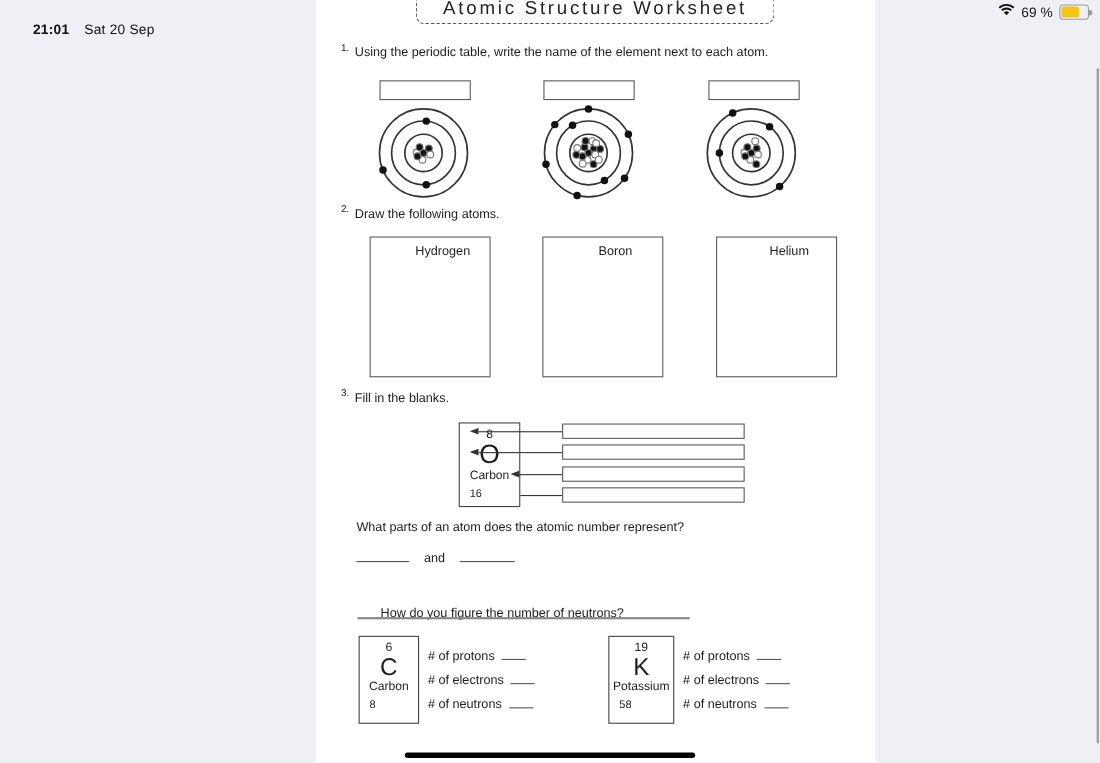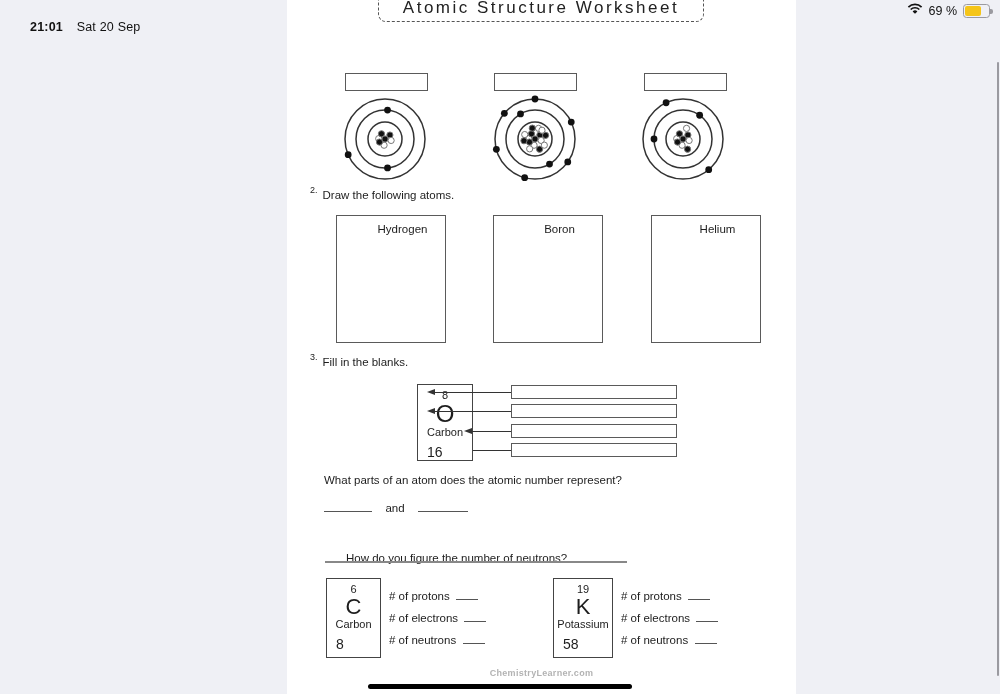--- a/index.html
+++ b/index.html
@@ -20,21 +20,21 @@
   .qtext{font-size:11.5px;color:#1d1d1d;}
   .qline{position:absolute;left:23px;}
   .ansbox{position:absolute;border:1.5px solid #5a5a5a;background:#fff;box-sizing:border-box;}
   .atom{position:absolute;width:96px;height:96px;}
   .drawbox{position:absolute;top:215px;width:110px;height:128px;border:1.5px solid #5a5a5a;box-sizing:border-box;text-align:center;}
   .drawbox .lbl{font-size:11.5px;margin-top:7px;display:inline-block;padding-left:23px;}
   .tile{position:absolute;border:1.6px solid #444;box-sizing:border-box;text-align:center;background:#fff;}
   .tile .num{font-size:11px;margin-top:4px;}
   .tile .sym{font-size:24px;font-weight:500;line-height:1.05;}
   .tile .nm{font-size:11px;}
-  .tile .mass{font-size:14px;text-align:left;padding-left:9px;margin-top:6px;}
+  .tile .mass{font-size:10px;text-align:left;padding-left:9px;margin-top:6px;}
   .arrowline{position:absolute;height:1.6px;background:#333;}
   .arrowhead{position:absolute;width:0;height:0;border-top:3.5px solid transparent;border-bottom:3.5px solid transparent;border-right:8px solid #333;}
   .blank{display:inline-block;border-bottom:1.4px solid #555;height:10px;}
   .ptile-row{font-size:11.5px;position:absolute;white-space:nowrap;text-align:center;}
   .footer{position:absolute;left:0;width:100%;text-align:center;top:668px;font-size:9px;font-weight:bold;color:#b3b3b3;letter-spacing:.3px;}
   .homebar{position:absolute;left:368px;top:684px;width:264px;height:5px;background:#000;border-radius:3px;}
   .scrollbar{position:absolute;right:1px;top:62px;width:2.5px;height:614px;background:#9a9aa0;border-radius:2px;}
   .longline{position:absolute;height:1.5px;background:#888;}
 </style>
 </head>
@@ -62,20 +62,23 @@
 </div>
 
 <div class="scrollbar"></div>
 
 <div class="page">
 
   <div class="titlebox">
     <span class="t">Atomic Structure Worksheet</span>
   </div>
 
+  <div class="qline" style="top:38px;">
+    <span class="qnum">1.</span><span class="qtext">Using the periodic table, write the name of the element next to each atom.</span>
+  </div>
   <div class="ansbox" style="left:58px;top:73px;width:83px;height:18px;"></div>
   <div class="ansbox" style="left:207px;top:73px;width:83px;height:18px;"></div>
   <div class="ansbox" style="left:357px;top:73px;width:83px;height:18px;"></div>
 
   <svg class="atom" style="left:50px;top:91px;" viewBox="0 0 96 96">
       <circle cx="48" cy="48" r="17" fill="none" stroke="#333" stroke-width="1.5"></circle>
       <circle cx="48" cy="48" r="29" fill="none" stroke="#333" stroke-width="1.5"></circle>
       <circle cx="50.52751653968208" cy="19.11035375533938" r="3.4" fill="#111" stroke="none" stroke-width="0"></circle>
       <circle cx="50.52751653968208" cy="76.88964624466063" r="3.4" fill="#111" stroke="none" stroke-width="0"></circle>
       <circle cx="48" cy="48" r="40" fill="none" stroke="#333" stroke-width="1.5"></circle>
@@ -194,16 +197,15 @@
   <div class="tile" style="left:266px;top:578px;width:60px;height:80px;">
     <div class="num">19</div>
     <div class="sym" style="font-size:22px;">K</div>
     <div class="nm">Potassium</div>
     <div class="mass">58</div>
   </div>
   <div class="ptile-row" style="left:334px;top:589px;"><span># of protons</span>&nbsp;&nbsp;<span class="blank" style="width:22px;"></span></div>
   <div class="ptile-row" style="left:334px;top:611px;"><span># of electrons</span>&nbsp;&nbsp;<span class="blank" style="width:22px;"></span></div>
   <div class="ptile-row" style="left:334px;top:633px;"><span># of neutrons</span>&nbsp;&nbsp;<span class="blank" style="width:22px;"></span></div>
 
-  <div class="footer">ChemistryLearner.com</div>
 </div>
 
 <div class="homebar"></div>
 
 </body></html>

